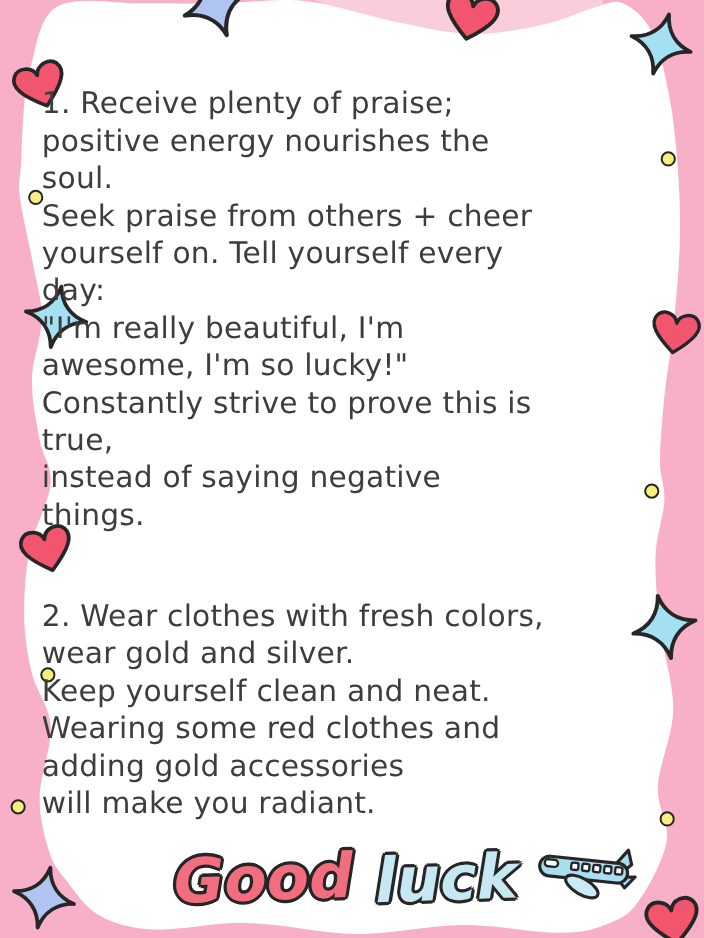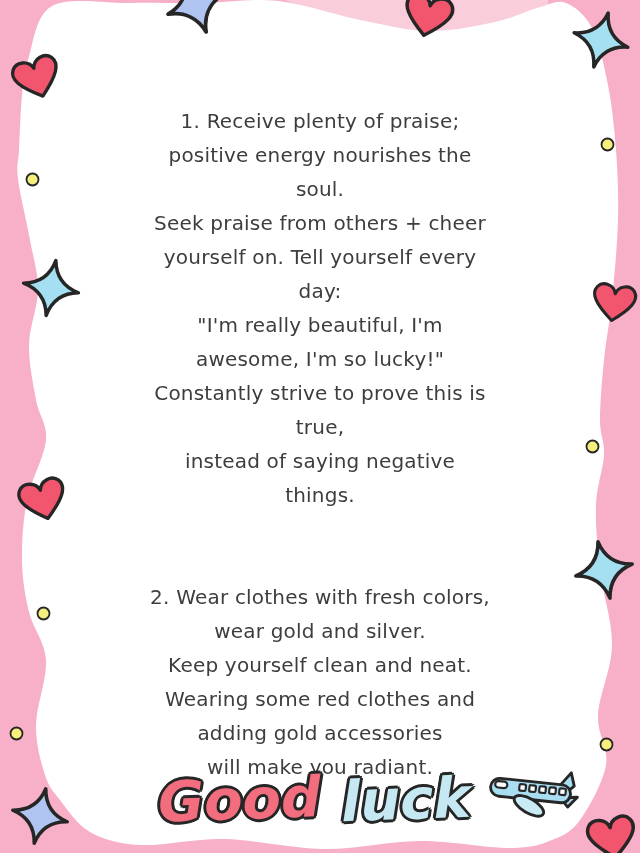--- a/index.html
+++ b/index.html
@@ -4,27 +4,27 @@
 <style>
   html,body{margin:0;padding:0;}
   body{
     width:640px;height:853px;overflow:hidden;position:relative;
     background:var(--c-border_pink,#F8AFC8);
     font-family:"DejaVu Sans","Liberation Sans",sans-serif;
   }
   .stage{position:absolute;inset:0;}
   #bg-svg{position:absolute;left:0;top:0;width:640px;height:853px;display:block;}
   .text-block{
-    position:absolute;left:38px;right:38px;top:70px;
-    text-align:center;color:var(--c-text_dark,#3D3D3D);
-    font-size:20px;line-height:34px;white-space:pre-line;
+    position:absolute;left:38px;right:38px;top:44px;
+    text-align:left;color:var(--c-text_dark,#3D3D3D);
+    font-size:27px;line-height:34px;white-space:pre-line;
     letter-spacing:0.2px;
   }
   .text-block p{margin:0;}
-  .text-block p + p{margin-top:34px;}
+  .text-block p + p{margin-top:24px;}
   #decorations .deco{position:absolute;pointer-events:none;}
   #decorations .deco svg{width:100%;height:100%;display:block;overflow:visible;}
   .footer{
     position:absolute;left:0;right:0;top:760px;height:80px;
     display:flex;align-items:center;justify-content:center;
     padding-left:100px;box-sizing:border-box;
   }
   .outline-text{
     font-family:"DejaVu Sans","Liberation Sans",sans-serif;
     font-style:italic;font-weight:bold;font-size:56px;line-height:1;

